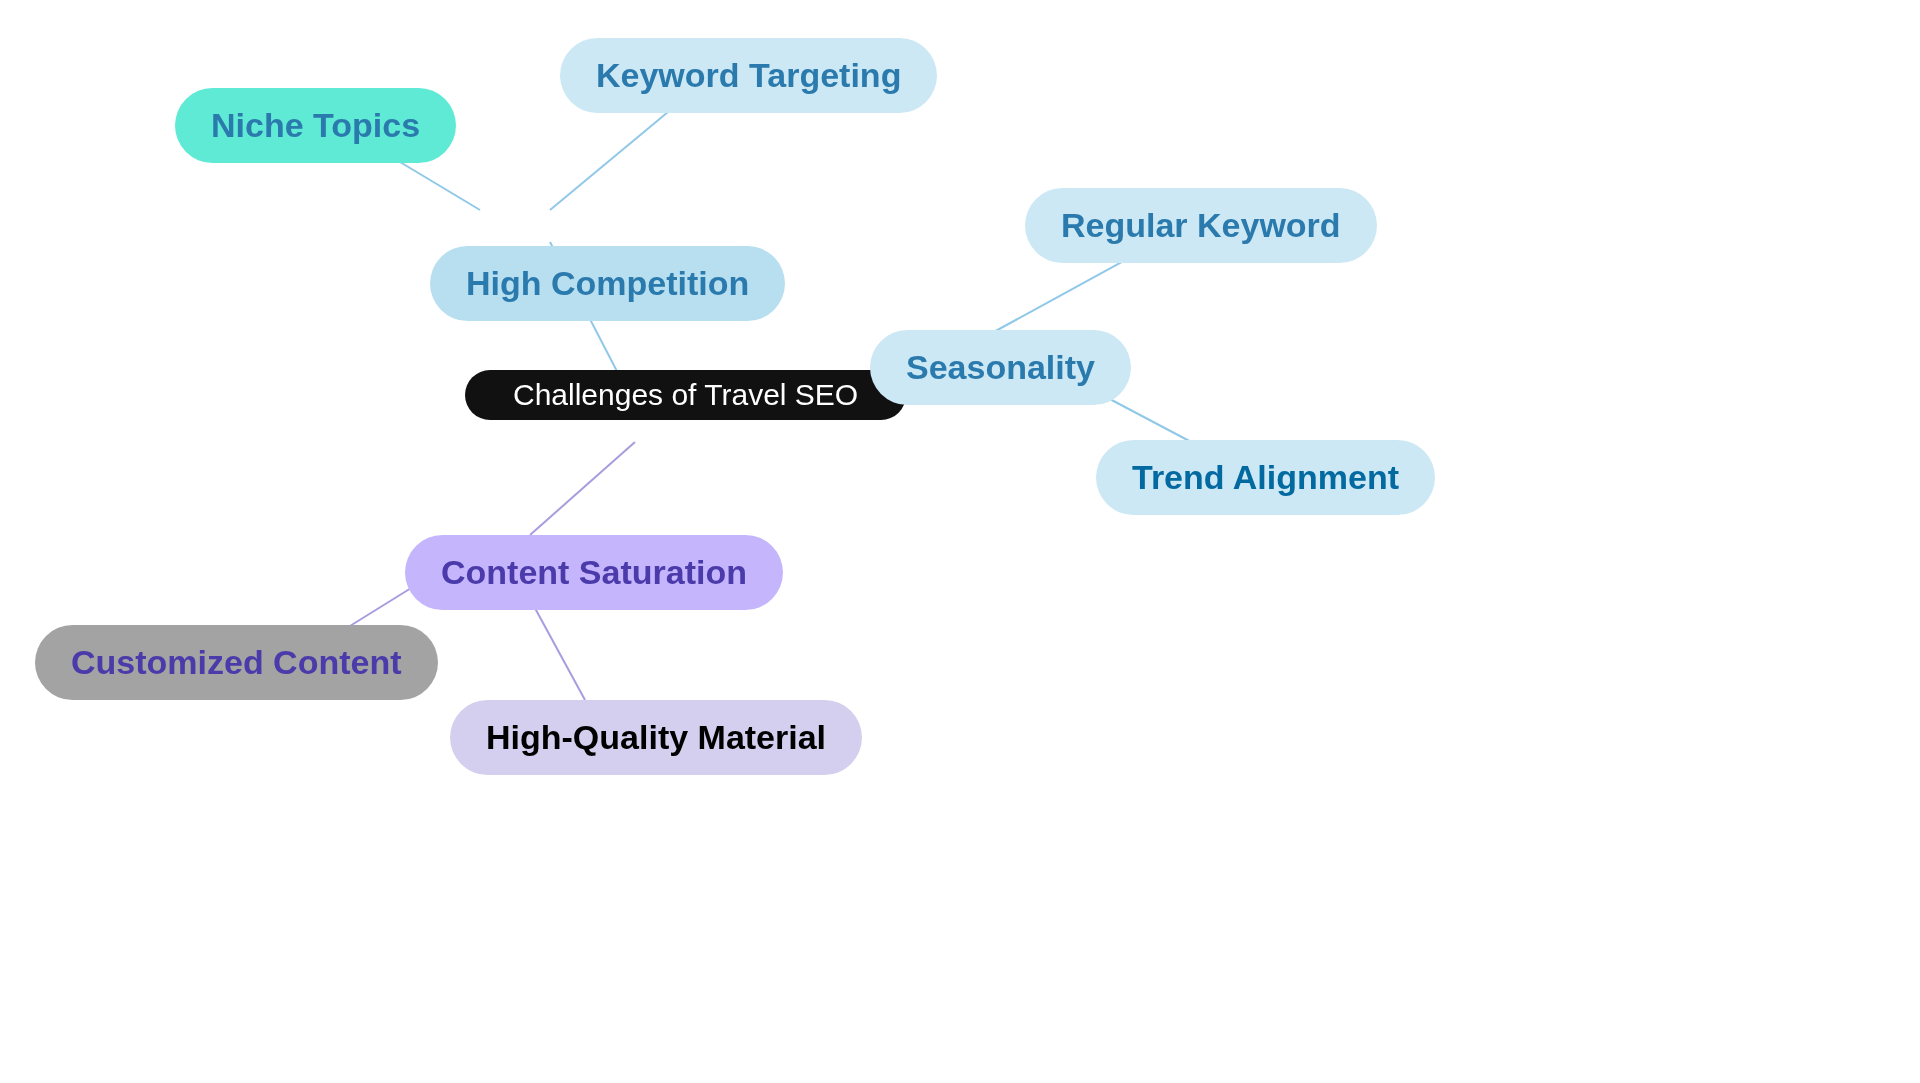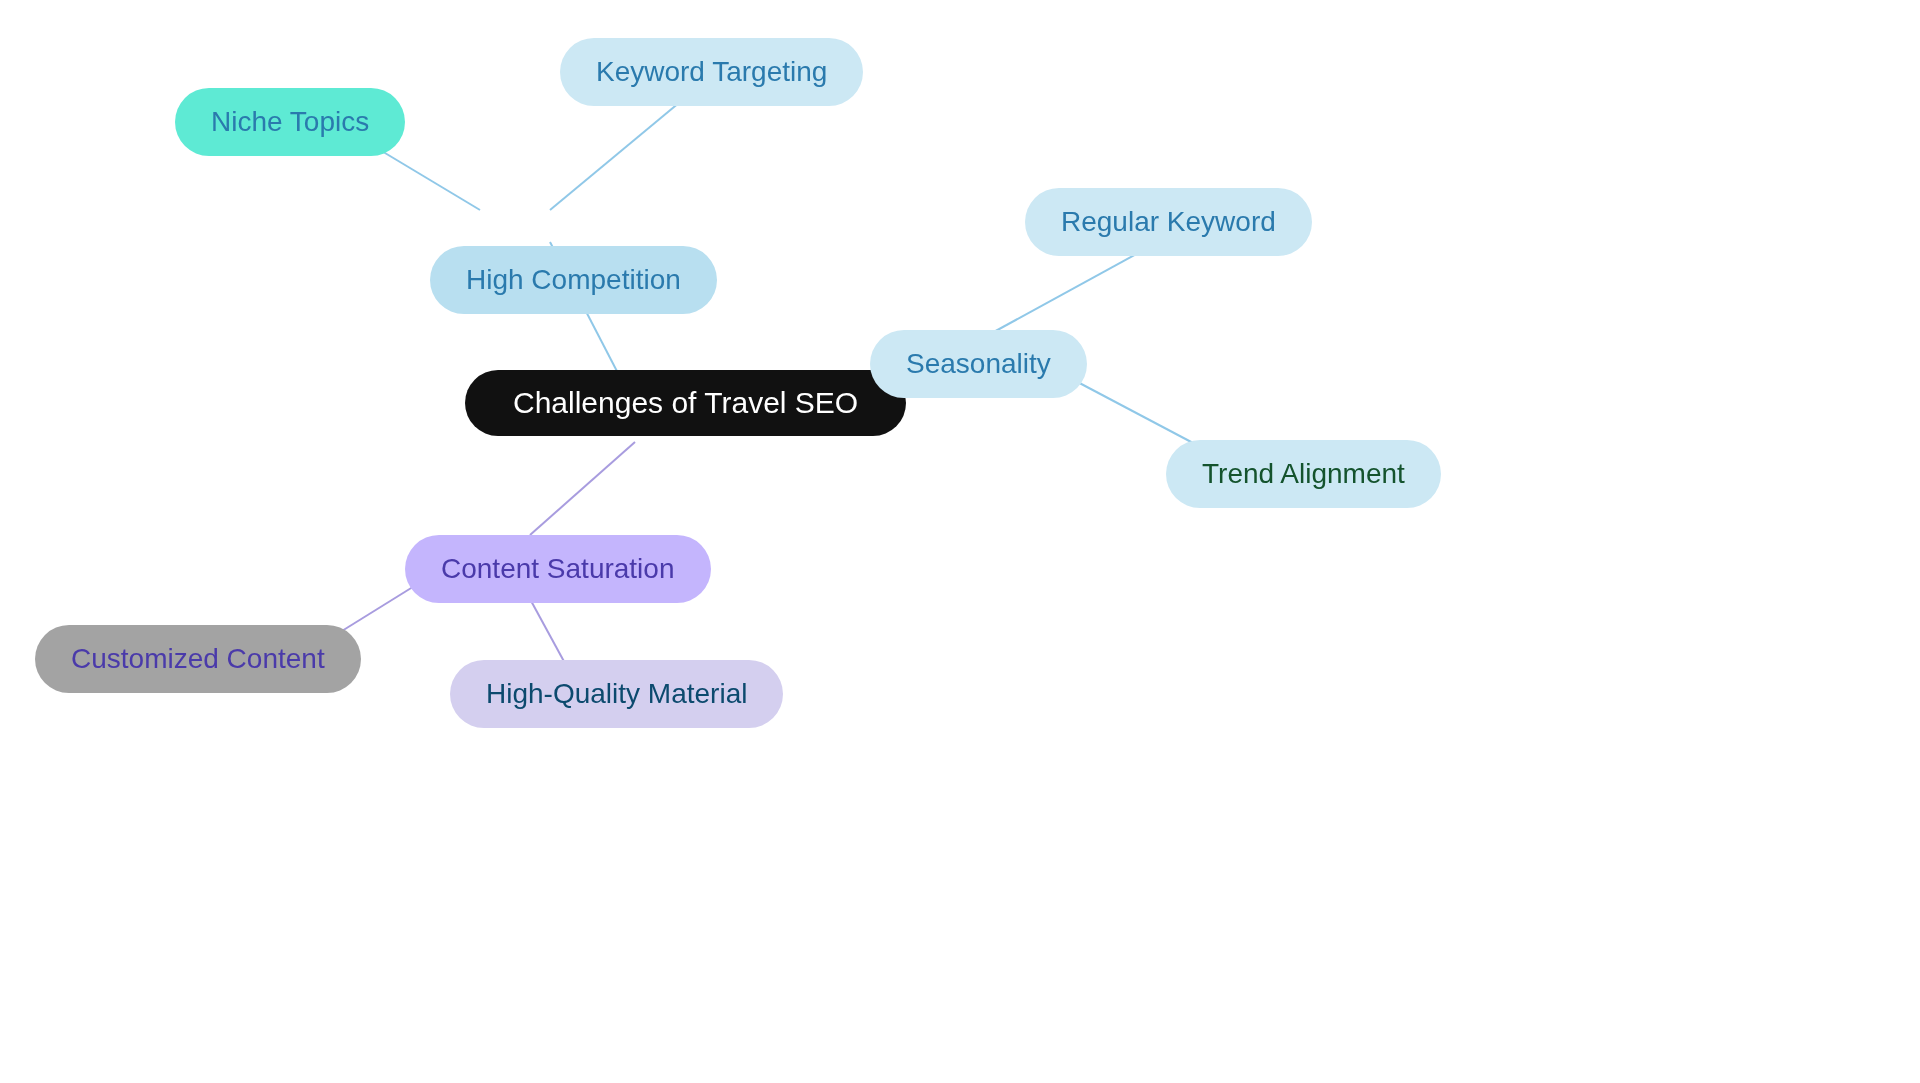--- a/index.html
+++ b/index.html
@@ -18,32 +18,32 @@
       height: 1083px;
       pointer-events: none;
     }
     .node {
       position: absolute;
       border-radius: 50px;
       display: flex;
       align-items: center;
       justify-content: center;
       text-align: center;
-      font-size: 28px;
-      font-weight: 400;
+      font-size: 34px;
+      font-weight: 700;
       white-space: nowrap;
       padding: 18px 36px;
     }
     .node-center {
       background: #111111;
       color: #ffffff;
       font-size: 30px;
       font-weight: 500;
       border-radius: 50px;
-      padding: 16px 48px;
+      padding: 8px 48px;
     }
     .node-blue {
       background: #b8dff0;
       color: #2a7aad;
     }
     .node-blue-light {
       background: #cce8f4;
       color: #2a7aad;
     }
     .node-purple {
@@ -84,19 +84,19 @@
 <div class="node node-blue" style="left: 430px; top: 210px; background: rgb(184, 223, 240); color: rgb(42, 122, 173); margin-top: 36px;">High Competition</div>
 
 <div class="node node-blue-light" style="left: 175px; top: 88px; background: #5eead4; color: rgb(42, 122, 173);">Niche Topics</div>
 
 <div class="node node-blue-light" style="left: 560px; top: 38px; background: rgb(204, 232, 244); color: rgb(42, 122, 173);">Keyword Targeting</div>
 
 <div class="node node-blue-light" style="left: 870px; top: 330px; background: rgb(204, 232, 244); color: rgb(42, 122, 173);">Seasonality</div>
 
 <div class="node node-blue-light" style="left: 1025px; top: 188px; background: rgb(204, 232, 244); color: rgb(42, 122, 173);">Regular Keyword</div>
 
-<div class="node node-blue-light" style="left: 1166px; top: 440px; background: rgb(204, 232, 244); color: #14532d;">Trend Alignment</div>
+<div class="node node-blue-light" style="left: 1096px; top: 440px; background: rgb(204, 232, 244); color: #0369a1;">Trend Alignment</div>
 
 <div class="node node-purple" style="left: 405px; top: 535px; background: #c4b5fd; color: rgb(74, 58, 170);">Content Saturation</div>
 
 <div class="node node-purple-light" style="left: 35px; top: 625px; background: #a3a3a3; color: rgb(74, 58, 170);">Customized Content</div>
 
-<div class="node node-purple-light" style="left: 450px; top: 660px; background: rgb(212, 207, 239); color: #0c4a6e;">High-Quality Material</div>
+<div class="node node-purple-light" style="left: 450px; top: 700px; background: rgb(212, 207, 239); color: #000000;">High-Quality Material</div>
 
 </body></html>

